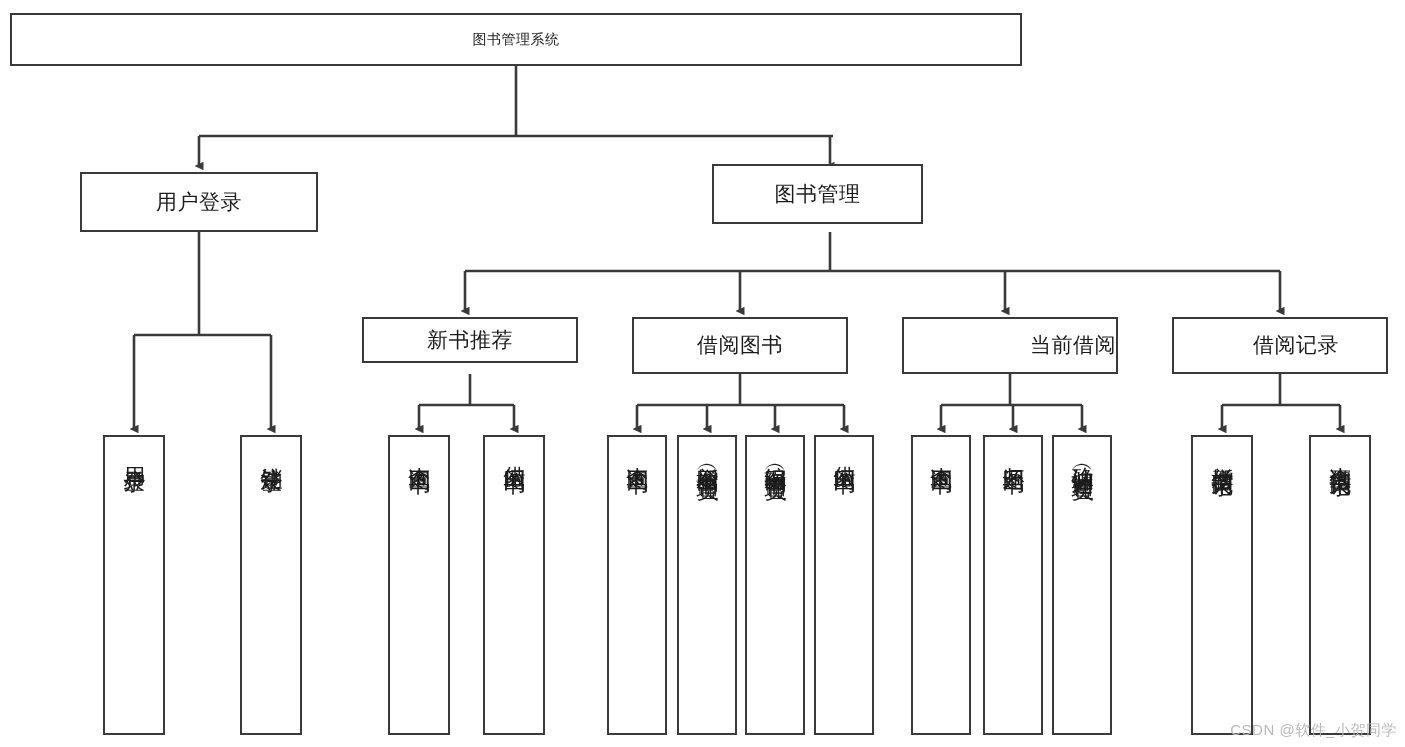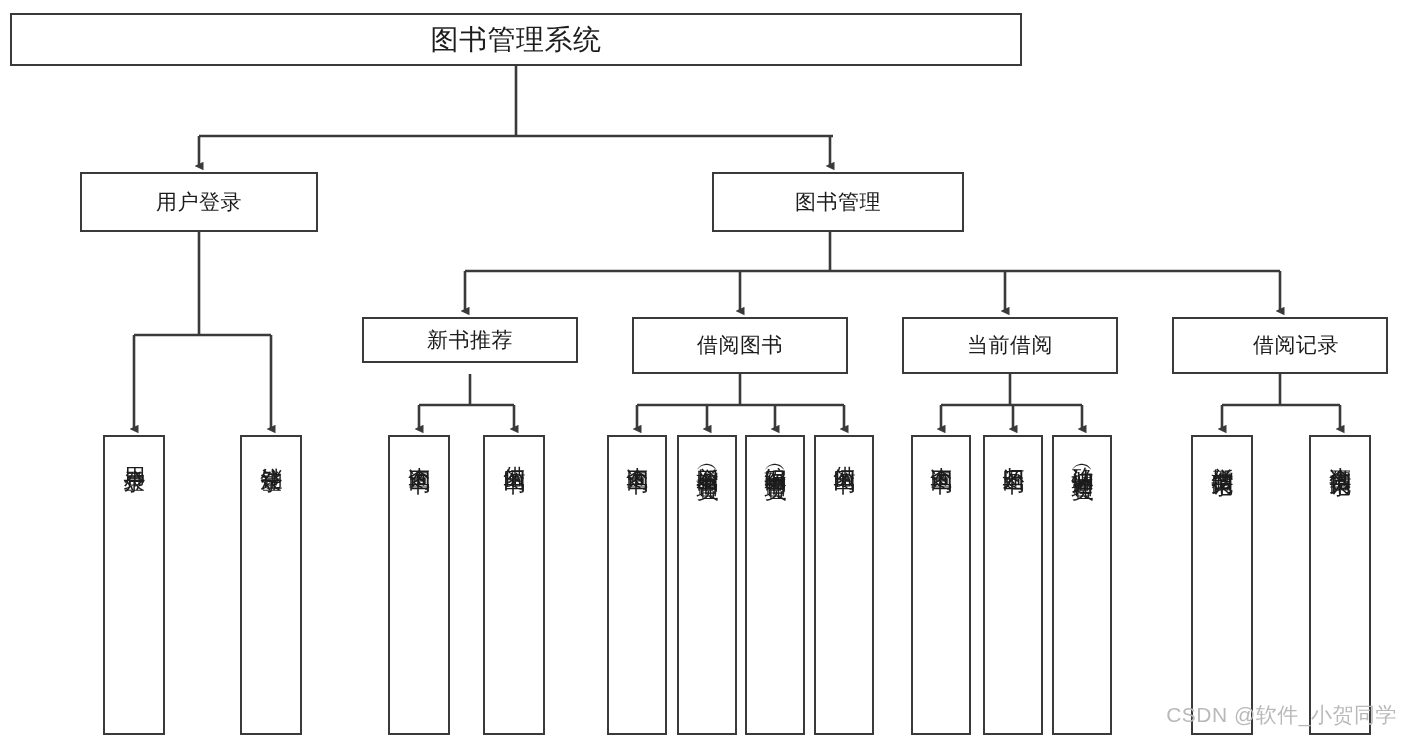--- a/index.html
+++ b/index.html
@@ -40,40 +40,40 @@
     font-family: "Liberation Sans", sans-serif;
     text-align: center;
     line-height: 1.18;
     letter-spacing: 0.5px;
     white-space: nowrap;
   }
   .node-box.horizontal .node-label {
     font-size: 21px;
   }
   .node-box.root .node-label {
-    font-size: 28px;
+    font-size: 14px;
   }
   .node-box.vertical {
     align-items: flex-start;
     padding-top: 12px;
   }
   .node-box.vertical .node-label {
     writing-mode: vertical-rl;
     text-orientation: upright;
     font-size: 22px;
     line-height: 1.22;
     letter-spacing: 2px;
     height: auto;
     max-height: 100%;
   }
   .watermark {
     position: absolute;
     right: 8px;
-    bottom: 18px;
-    font-size: 21px;
+    bottom: 7px;
+    font-size: 15px;
     color: #b9b9b9;
     font-family: "Liberation Sans", sans-serif;
     letter-spacing: 0.5px;
     pointer-events: none;
     user-select: none;
   }
 </style>
 </head>
 <body>
 
@@ -131,33 +131,33 @@
   </svg>
 
   <div class="node-box root horizontal" style="left:10px; top:13px; width:1012px; height:53px;">
     <span class="node-label">图书管理系统</span>
   </div>
 
   <div class="node-box horizontal" style="left:80px; top:172px; width:238px; height:60px;">
     <span class="node-label">用户登录</span>
   </div>
 
-  <div class="node-box horizontal" style="left:712px; top:172px; width:252px; height:60px;align-items:center;">
+  <div class="node-box horizontal" style="left:712px; top:164px; width:211px; height:60px;align-items:center;">
     <span class="node-label">图书管理</span>
   </div>
 
   <div class="node-box horizontal" style="left:362px; top:317px; width:216px; height:46px;">
     <span class="node-label">新书推荐</span>
   </div>
 
   <div class="node-box horizontal" style="left:632px; top:317px; width:216px; height:57px;">
     <span class="node-label">借阅图书</span>
   </div>
 
-  <div class="node-box horizontal" style="left:902px; top:317px; width:216px; height:57px;">
+  <div class="node-box horizontal" style="left:902px; top:317px; width:216px; height:57px;justify-content:flex-end;">
     <span class="node-label">当前借阅</span>
   </div>
 
   <div class="node-box horizontal" style="left:1172px; top:317px; width:216px; height:57px;padding-left:32px;">
     <span class="node-label">借阅记录</span>
   </div>
 
   <div class="node-box vertical" style="left:103px; top:435px; width:62px; height:300px;">
     <span class="node-label">用户登录</span>
   </div>

